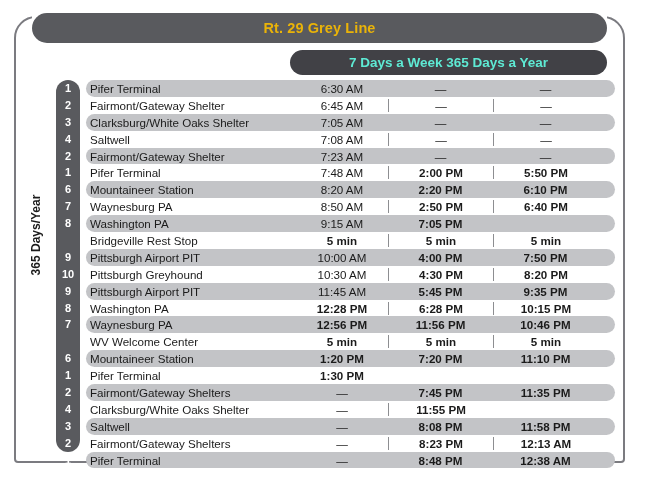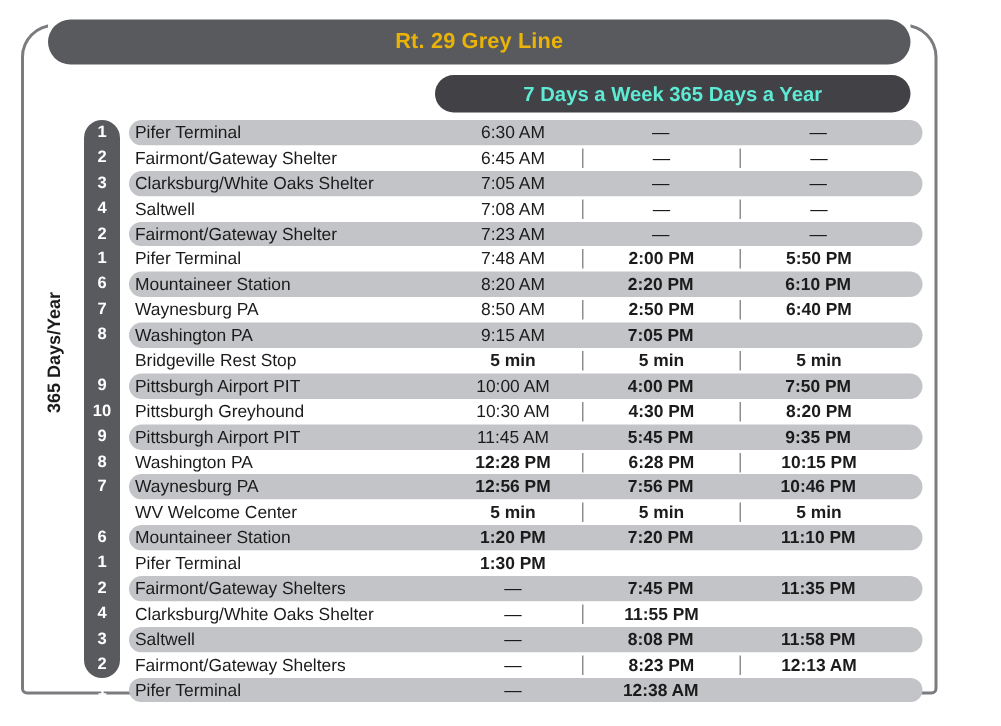--- a/index.html
+++ b/index.html
@@ -277,21 +277,21 @@
     </div>
     <div class="srow plain">
       <div class="cell-stop">Washington PA</div>
       <div class="cell-time cell-t1 bold">12:28 PM</div>
       <div class="cell-time cell-t2 bold">6:28 PM</div>
       <div class="cell-time cell-t3 bold">10:15 PM</div>
     </div>
     <div class="srow shaded">
       <div class="cell-stop">Waynesburg PA</div>
       <div class="cell-time cell-t1 bold">12:56 PM</div>
-      <div class="cell-time cell-t2 bold">7:56 PM</div>
+      <div class="cell-time cell-t2 bold">11:56 PM</div>
       <div class="cell-time cell-t3 bold">10:46 PM</div>
     </div>
     <div class="srow plain">
       <div class="cell-stop">WV Welcome Center</div>
       <div class="cell-time cell-t1 bold">5 min</div>
       <div class="cell-time cell-t2 bold">5 min</div>
       <div class="cell-time cell-t3 bold">5 min</div>
     </div>
     <div class="srow shaded">
       <div class="cell-stop">Mountaineer Station</div>
@@ -322,15 +322,16 @@
     </div>
     <div class="srow plain">
       <div class="cell-stop">Fairmont/Gateway Shelters</div>
       <div class="cell-time cell-t1">—</div>
       <div class="cell-time cell-t2 bold">8:23 PM</div>
       <div class="cell-time cell-t3 bold">12:13 AM</div>
     </div>
     <div class="srow shaded">
       <div class="cell-stop">Pifer Terminal</div>
       <div class="cell-time cell-t1">—</div>
+      <div class="cell-time cell-t2 bold">8:48 PM</div>
       <div class="cell-time cell-t3 bold">12:38 AM</div>
     </div>
   </div>
 
 </body></html>

